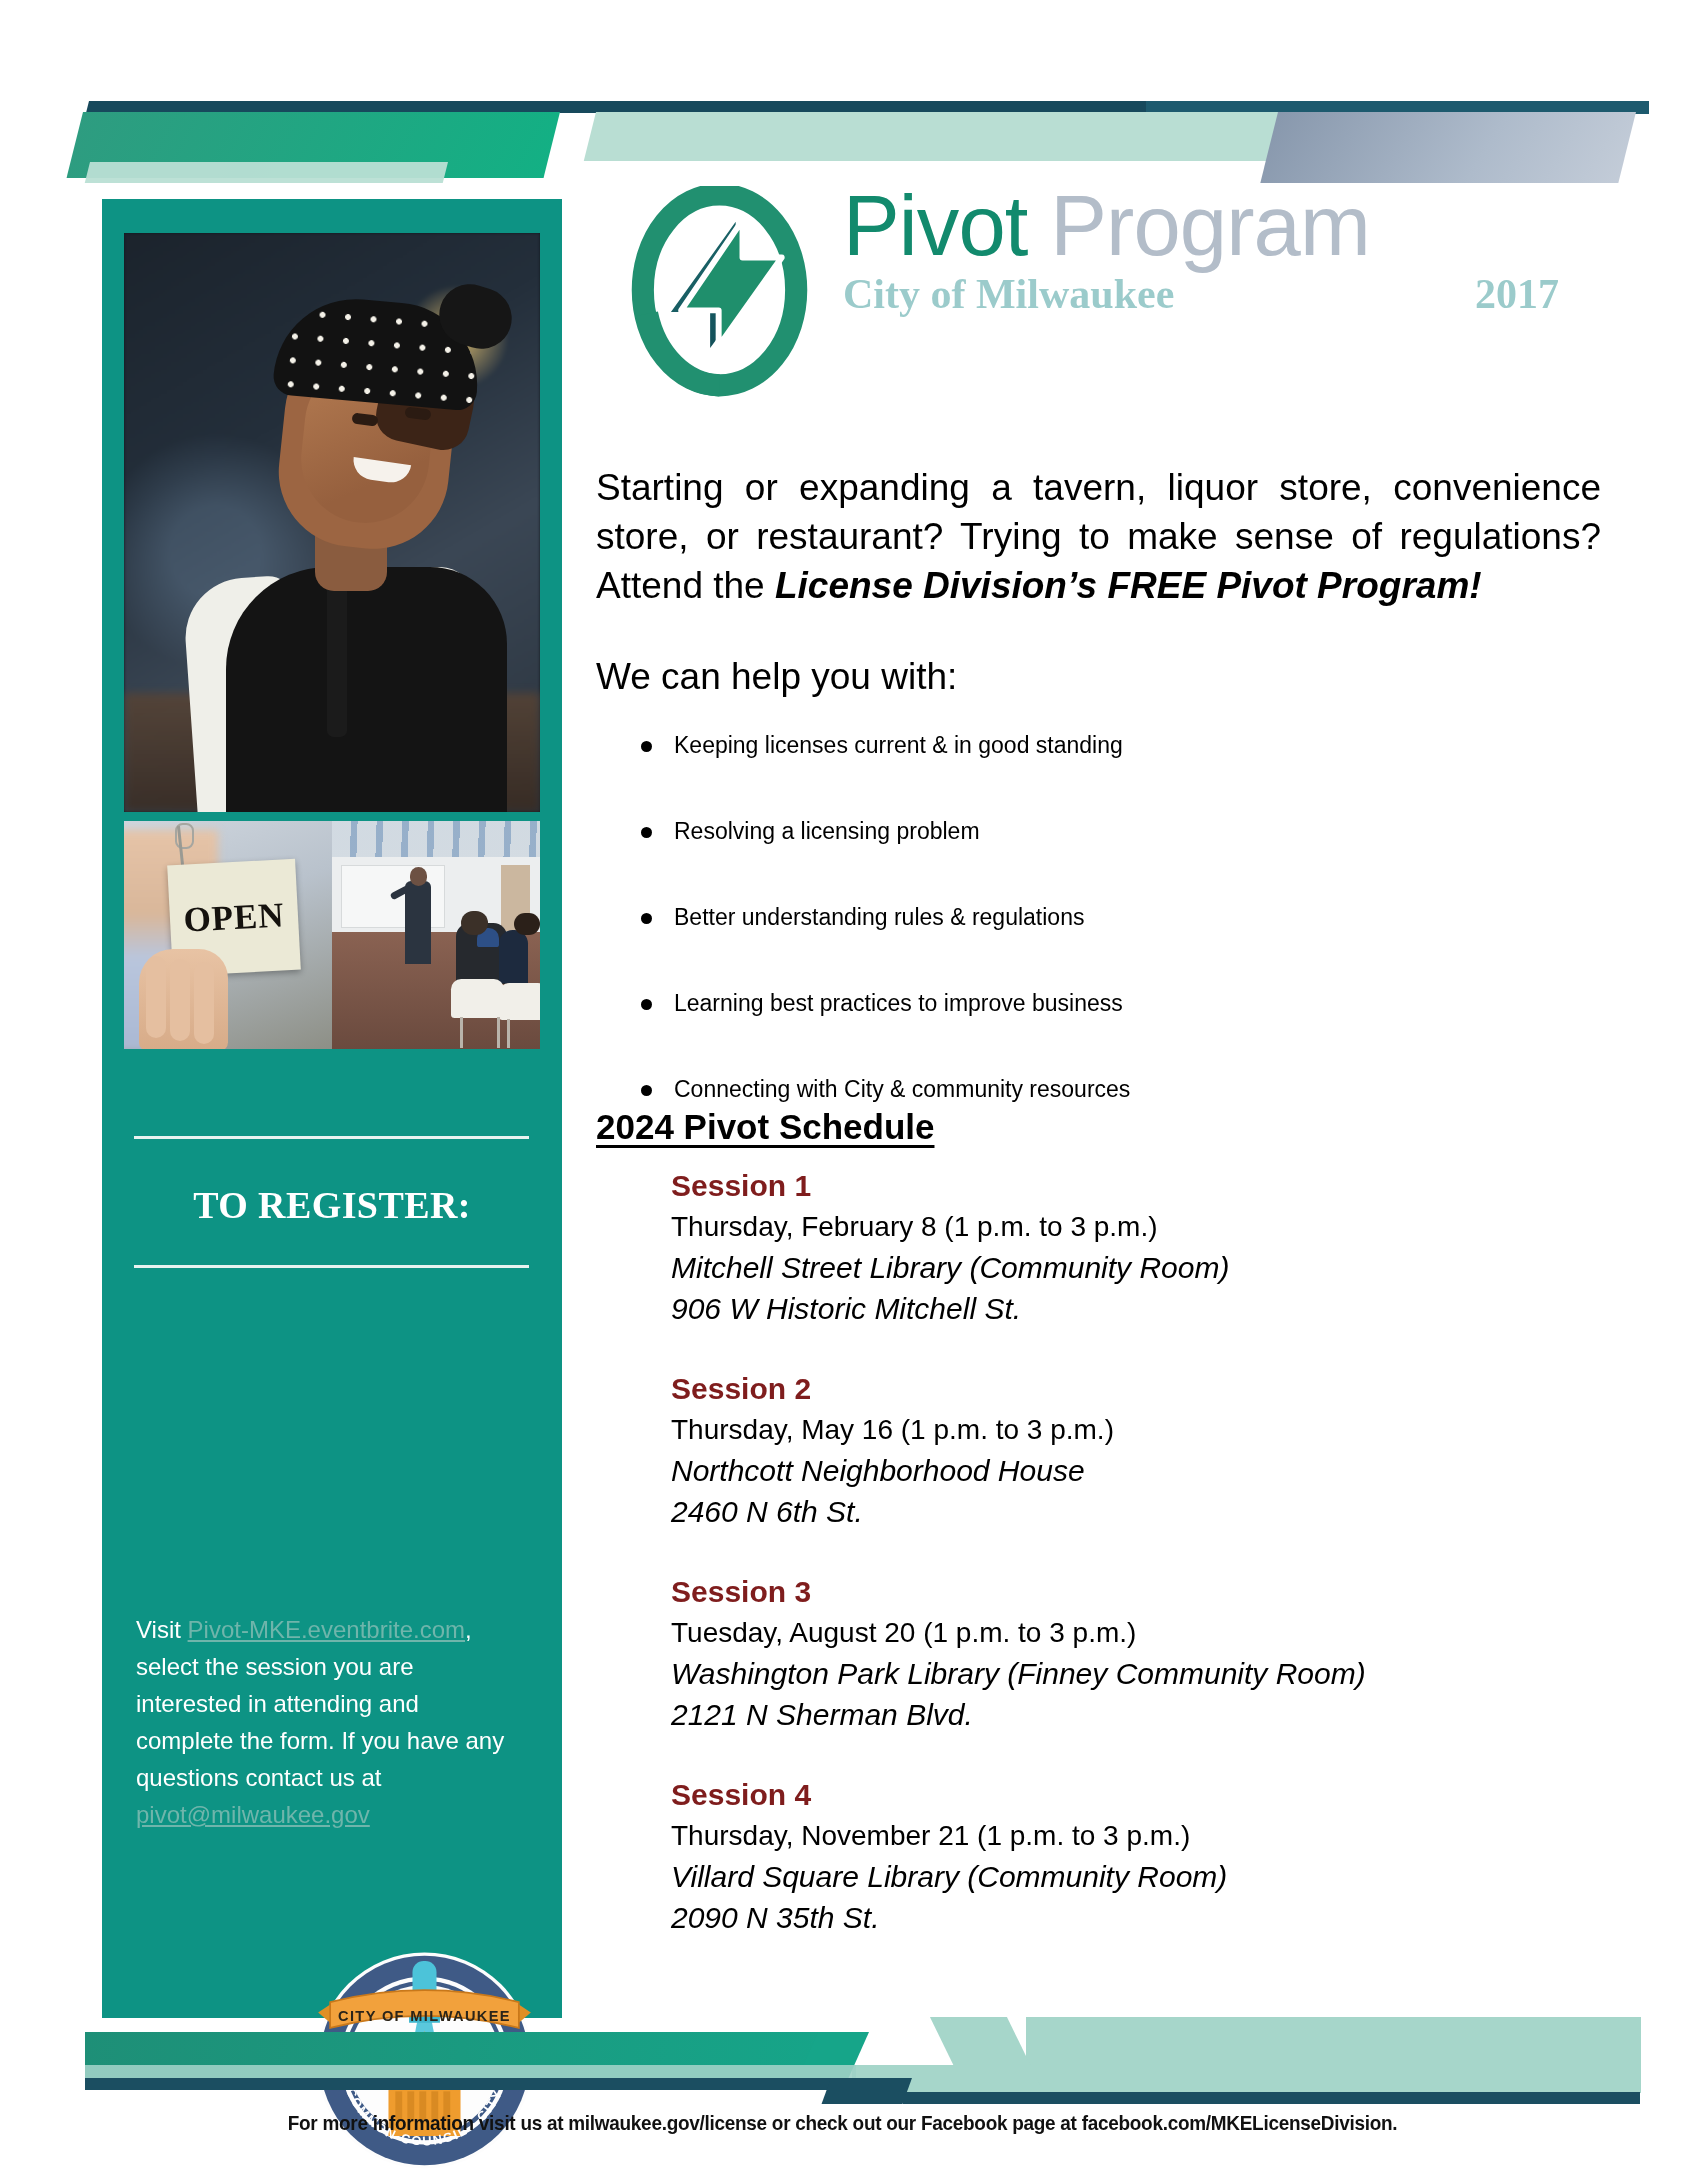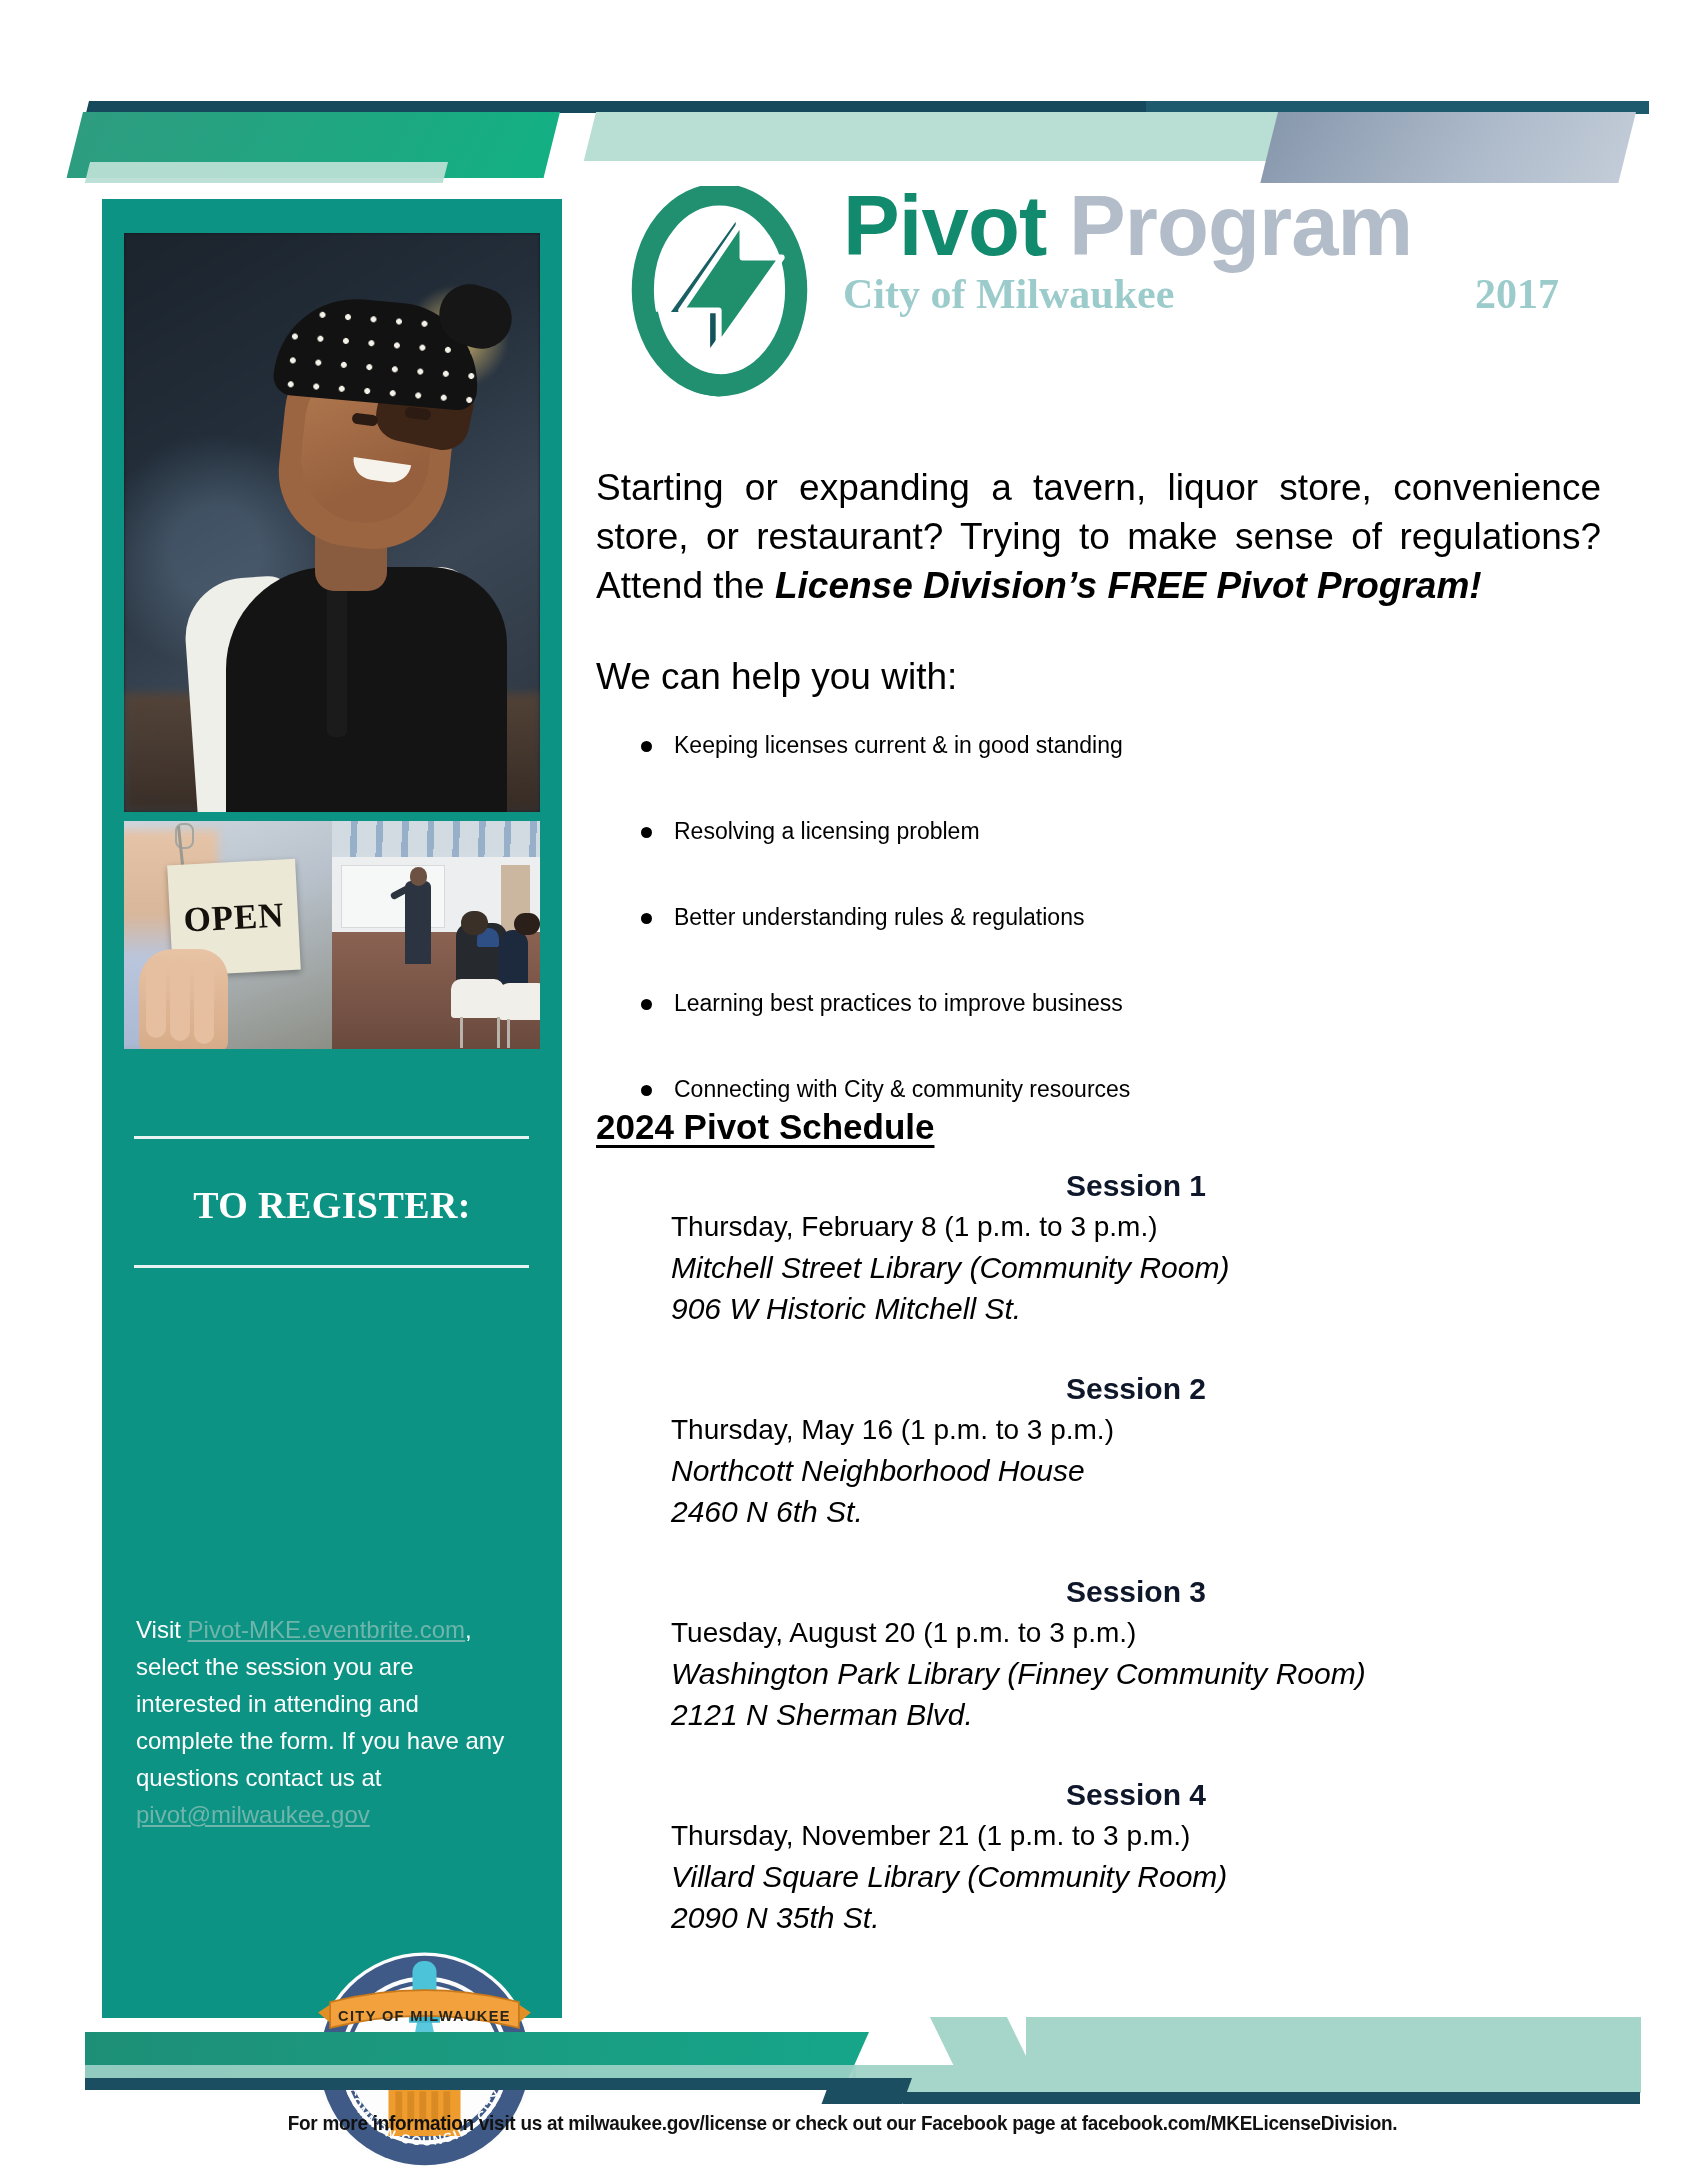--- a/index.html
+++ b/index.html
@@ -133,21 +133,21 @@
   
   .seal-wrap{position:absolute;left:211px;top:1750px;width:223px;height:223px;}
   .seal{position:absolute;inset:0;}
 
   
   .main{position:absolute;left:596px;top:0;width:1005px;}
 
   .logo-row{position:absolute;left:0;top:183px;width:1005px;height:230px;}
   .logo-mark{position:absolute;left:17px;top:3.4px;width:213px;height:213px;}
   .brand{position:absolute;left:247px;top:-8.5px;}
-  .brand-title{font-family:"Liberation Sans",sans-serif;font-weight:bold;font-size:85px;line-height:102px;
+  .brand-title{font-family:"Liberation Sans",sans-serif;font-weight:normal;font-size:85px;line-height:102px;
      letter-spacing:-0.9px;white-space:nowrap;}
   .brand-pivot{color:#128a6d;}
   .brand-program{color:#b3bdc9;}
   .brand-sub{position:relative;top:-6.8px;white-space:nowrap;}
   .brand-city{font-family:"Liberation Serif",serif;font-weight:bold;font-size:42px;color:#9bcbcb;}
   .brand-year{font-family:"Liberation Serif",serif;font-weight:bold;font-size:42px;color:#9bcbcb;
      position:absolute;right:0;top:0;}
 
   .intro{position:absolute;left:0;top:426px;width:1005px;font-size:37px;line-height:49px;
      text-align:justify;text-justify:inter-word;color:#000;}
@@ -158,21 +158,21 @@
   .bullets{position:absolute;left:0;top:724px;width:1005px;margin:0;padding:0;list-style:none;}
   .bullets li{position:relative;padding-left:78px;font-size:23px;line-height:43px;margin-bottom:43px;color:#000;}
   .bullets li .bdot{position:absolute;left:45px;top:17px;width:11px;height:11px;background:#000;border-radius:50%;}
 
   .sched-title{position:absolute;left:0;top:1107px;width:1005px;
      font-size:35px;font-weight:bold;text-decoration:underline;text-underline-offset:6px;
      text-decoration-thickness:3.4px;color:#000;}
 
   .sessions{position:absolute;left:75px;top:1165px;width:930px;}
   .session{margin-bottom:39px;}
-  .s-name{font-size:30px;font-weight:bold;line-height:41px;color:#0f172a;text-align:center;}
+  .s-name{font-size:30px;font-weight:bold;line-height:41px;color:#7f1d1d;}
   .s-date{font-size:28px;line-height:41px;color:#000;}
   .s-venue{font-size:30px;line-height:41px;font-style:italic;color:#000;}
   .s-addr{font-size:30px;line-height:41px;font-style:italic;color:#000;}
 </style>
 </head>
 <body>
 
 <div class="page">
 
   <div class="top-band">

